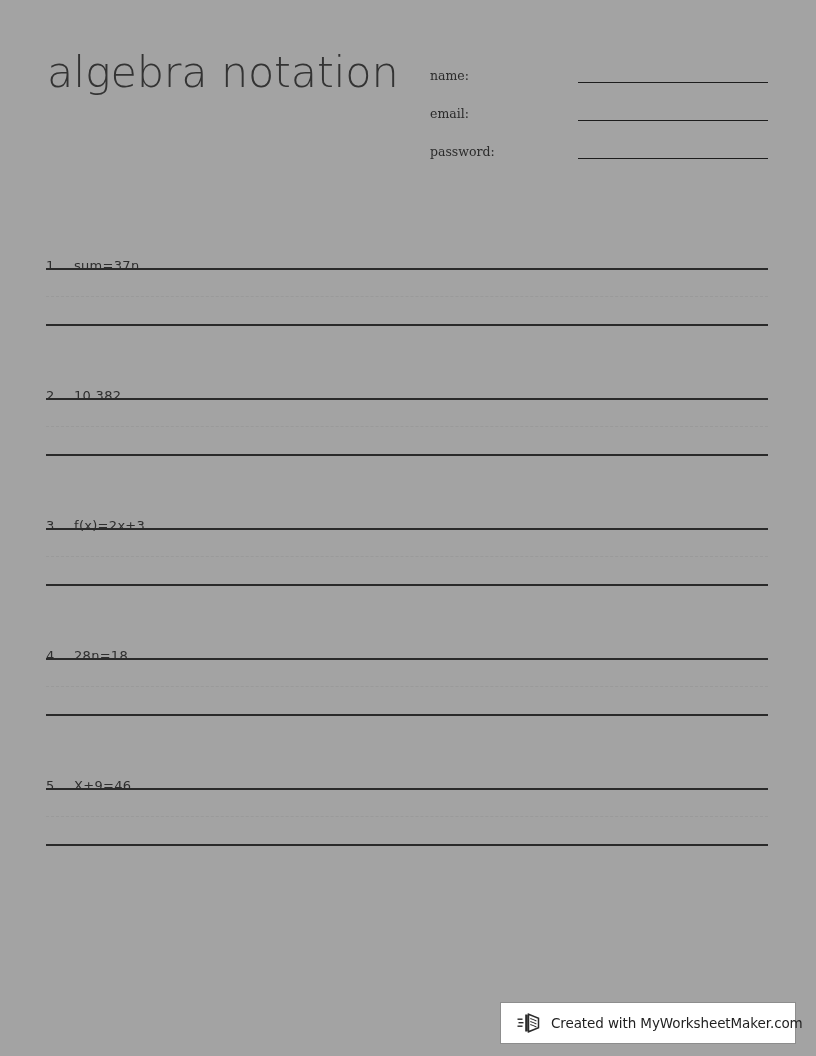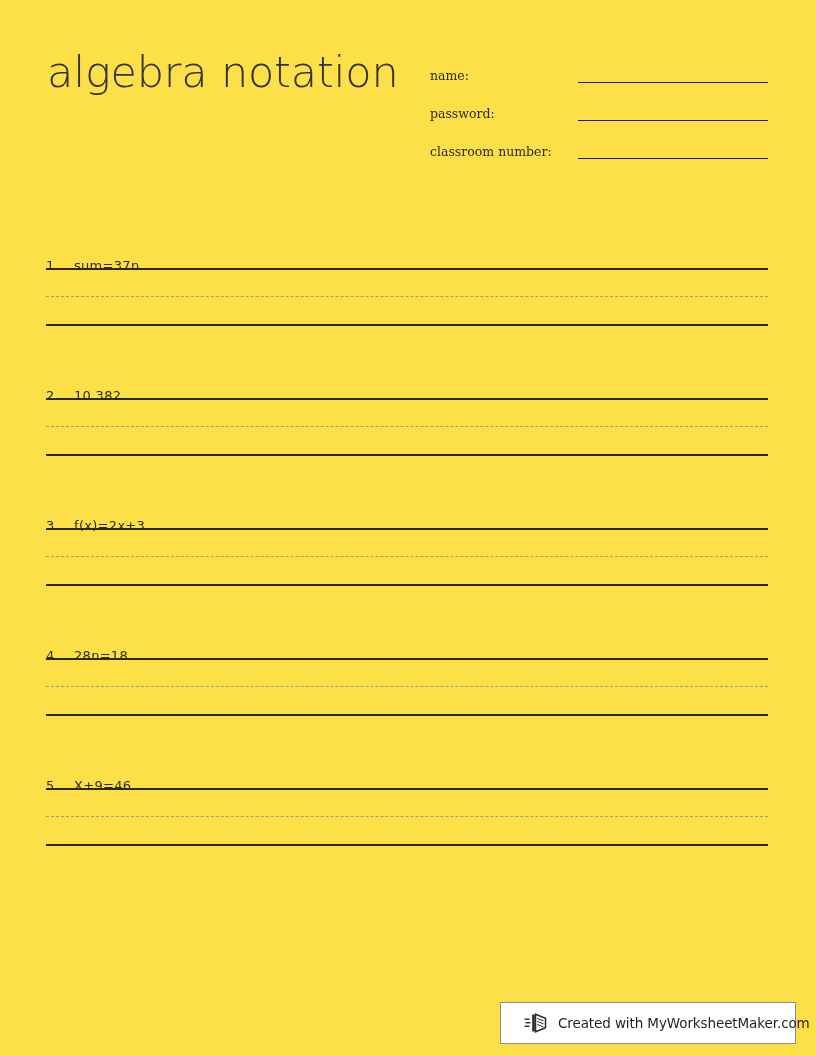--- a/index.html
+++ b/index.html
@@ -13,21 +13,21 @@
     height: 1056px;
     position: relative;
     overflow: hidden;
     font-family: "Liberation Sans", sans-serif;
     -webkit-font-smoothing: antialiased;
   }
 
   .page {
     position: absolute;
     inset: 0;
-    background: #fde047;
+    background: #a3a3a3;
   }
 
   
   .header {
     position: absolute;
     left: 0;
     top: 0;
     width: 816px;
     height: 200px;
   }
@@ -154,21 +154,21 @@
     position: absolute;
     left: 500px;
     top: 1002px;
     width: 296px;
     height: 42px;
     border: 1px solid #8d8d8d;
     background: #ffffff;
     display: flex;
     align-items: center;
     box-sizing: border-box;
-    padding-left: 23px;
+    padding-left: 16px;
   }
 
   .footer-logo {
     width: 26px;
     height: 24px;
     flex: none;
     display: block;
   }
 
   .footer-text {
@@ -189,30 +189,30 @@
 
     <div class="worksheet-title">algebra notation</div>
 
     <div class="info-form">
 
       <div class="info-row">
         <div class="info-label">name:</div>
         <div class="info-rule"></div>
       </div>
 
+      <div class="info-row">
+        <div class="info-label">email:</div>
+        <div class="info-rule"></div>
+      </div>
 
       <div class="info-row">
         <div class="info-label">password:</div>
         <div class="info-rule"></div>
       </div>
 
-      <div class="info-row">
-        <div class="info-label">classroom number:</div>
-        <div class="info-rule"></div>
-      </div>
 
     </div>
   </div>
 
   <div class="questions">
 
     <div class="question-block">
       <div class="question-line">
         <span class="question-number">1.</span>
         <span class="question-text">sum=37n</span>

